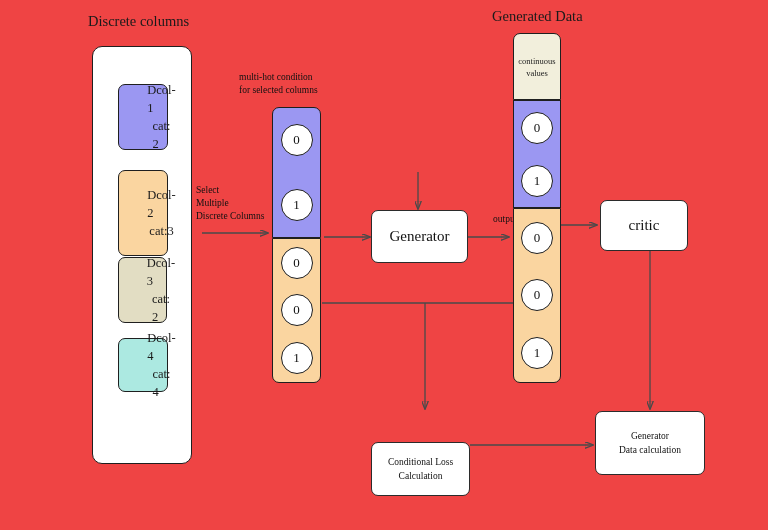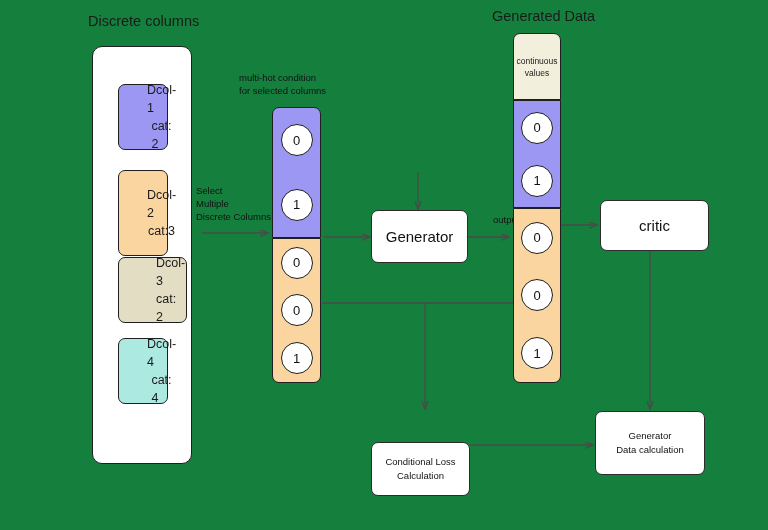--- a/index.html
+++ b/index.html
@@ -4,22 +4,22 @@
 <style>
   html, body {
     margin: 0;
     padding: 0;
     background: #ffffff;
   }
   #canvas {
     position: relative;
     width: 768px;
     height: 530px;
-    background: #15803d;
-    font-family: Liberation Sans, sans-serif;
+    background: #ef4444;
+    font-family: Liberation Serif, serif;
     overflow: hidden;
   }
   .abs { position: absolute; box-sizing: border-box; }
 
   
   .title-lg {
     font-size: 14.5px;
     color: #1a1a1a;
     white-space: nowrap;
   }
@@ -144,26 +144,26 @@
   <div class="abs chip" style="left:118px; top:84px; width:50px; height:66px; background:#9b97f2;">
     <span>Dcol-1</span>
     <span>cat: 2</span>
   </div>
 
   <div class="abs chip" style="left:118px; top:170px; width:50px; height:86px; background:#fad5a0;">
     <span>Dcol-2</span>
     <span>cat:3</span>
   </div>
 
-  <div class="abs chip" style="left:118px; top:257px; width:69px; height:66px; background:#e2ddc3;">
+  <div class="abs chip" style="left:118px; top:257px; width:49px; height:66px; background:#e2ddc3;">
     <span>Dcol-3</span>
     <span>cat: 2</span>
   </div>
 
-  <div class="abs chip" style="left:118px; top:338px; width:50px; height:66px; background:#ace9e1;">
+  <div class="abs chip" style="left:118px; top:338px; width:50px; height:54px; background:#ace9e1;">
     <span>Dcol-4</span>
     <span>cat: 4</span>
   </div>
 
   <div class="abs caption" style="left:196px; top:184px; width:84px;">
     <div>Select</div>
     <div>Multiple</div>
     <div>Discrete Columns</div>
   </div>
 
@@ -205,21 +205,21 @@
     <div class="cell">0</div>
     <div class="cell">1</div>
   </div>
 
   <div class="abs vec-seg vec-bot" style="left:513px; top:208px; width:48px; height:175px; background:#fad5a0;">
     <div class="cell">0</div>
     <div class="cell">0</div>
     <div class="cell">1</div>
   </div>
 
-  <div class="abs proc proc-lg" style="left:600px; top:200px; width:109px; height:51px;">
+  <div class="abs proc proc-lg" style="left:600px; top:200px; width:88px; height:51px;">
     <span>critic</span>
   </div>
 
   <div class="abs proc proc-md" style="left:371px; top:411px; width:99px; height:54px;margin-top:31px;">
     <div>
       <div>Conditional Loss</div>
       <div>Calculation</div>
     </div>
   </div>
 

